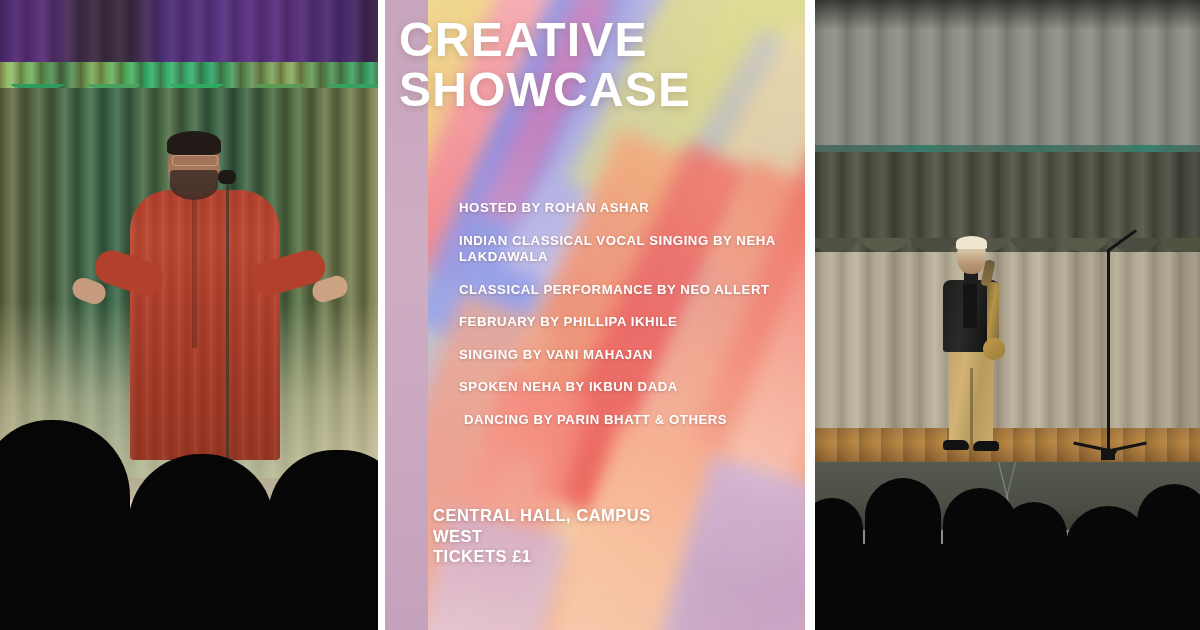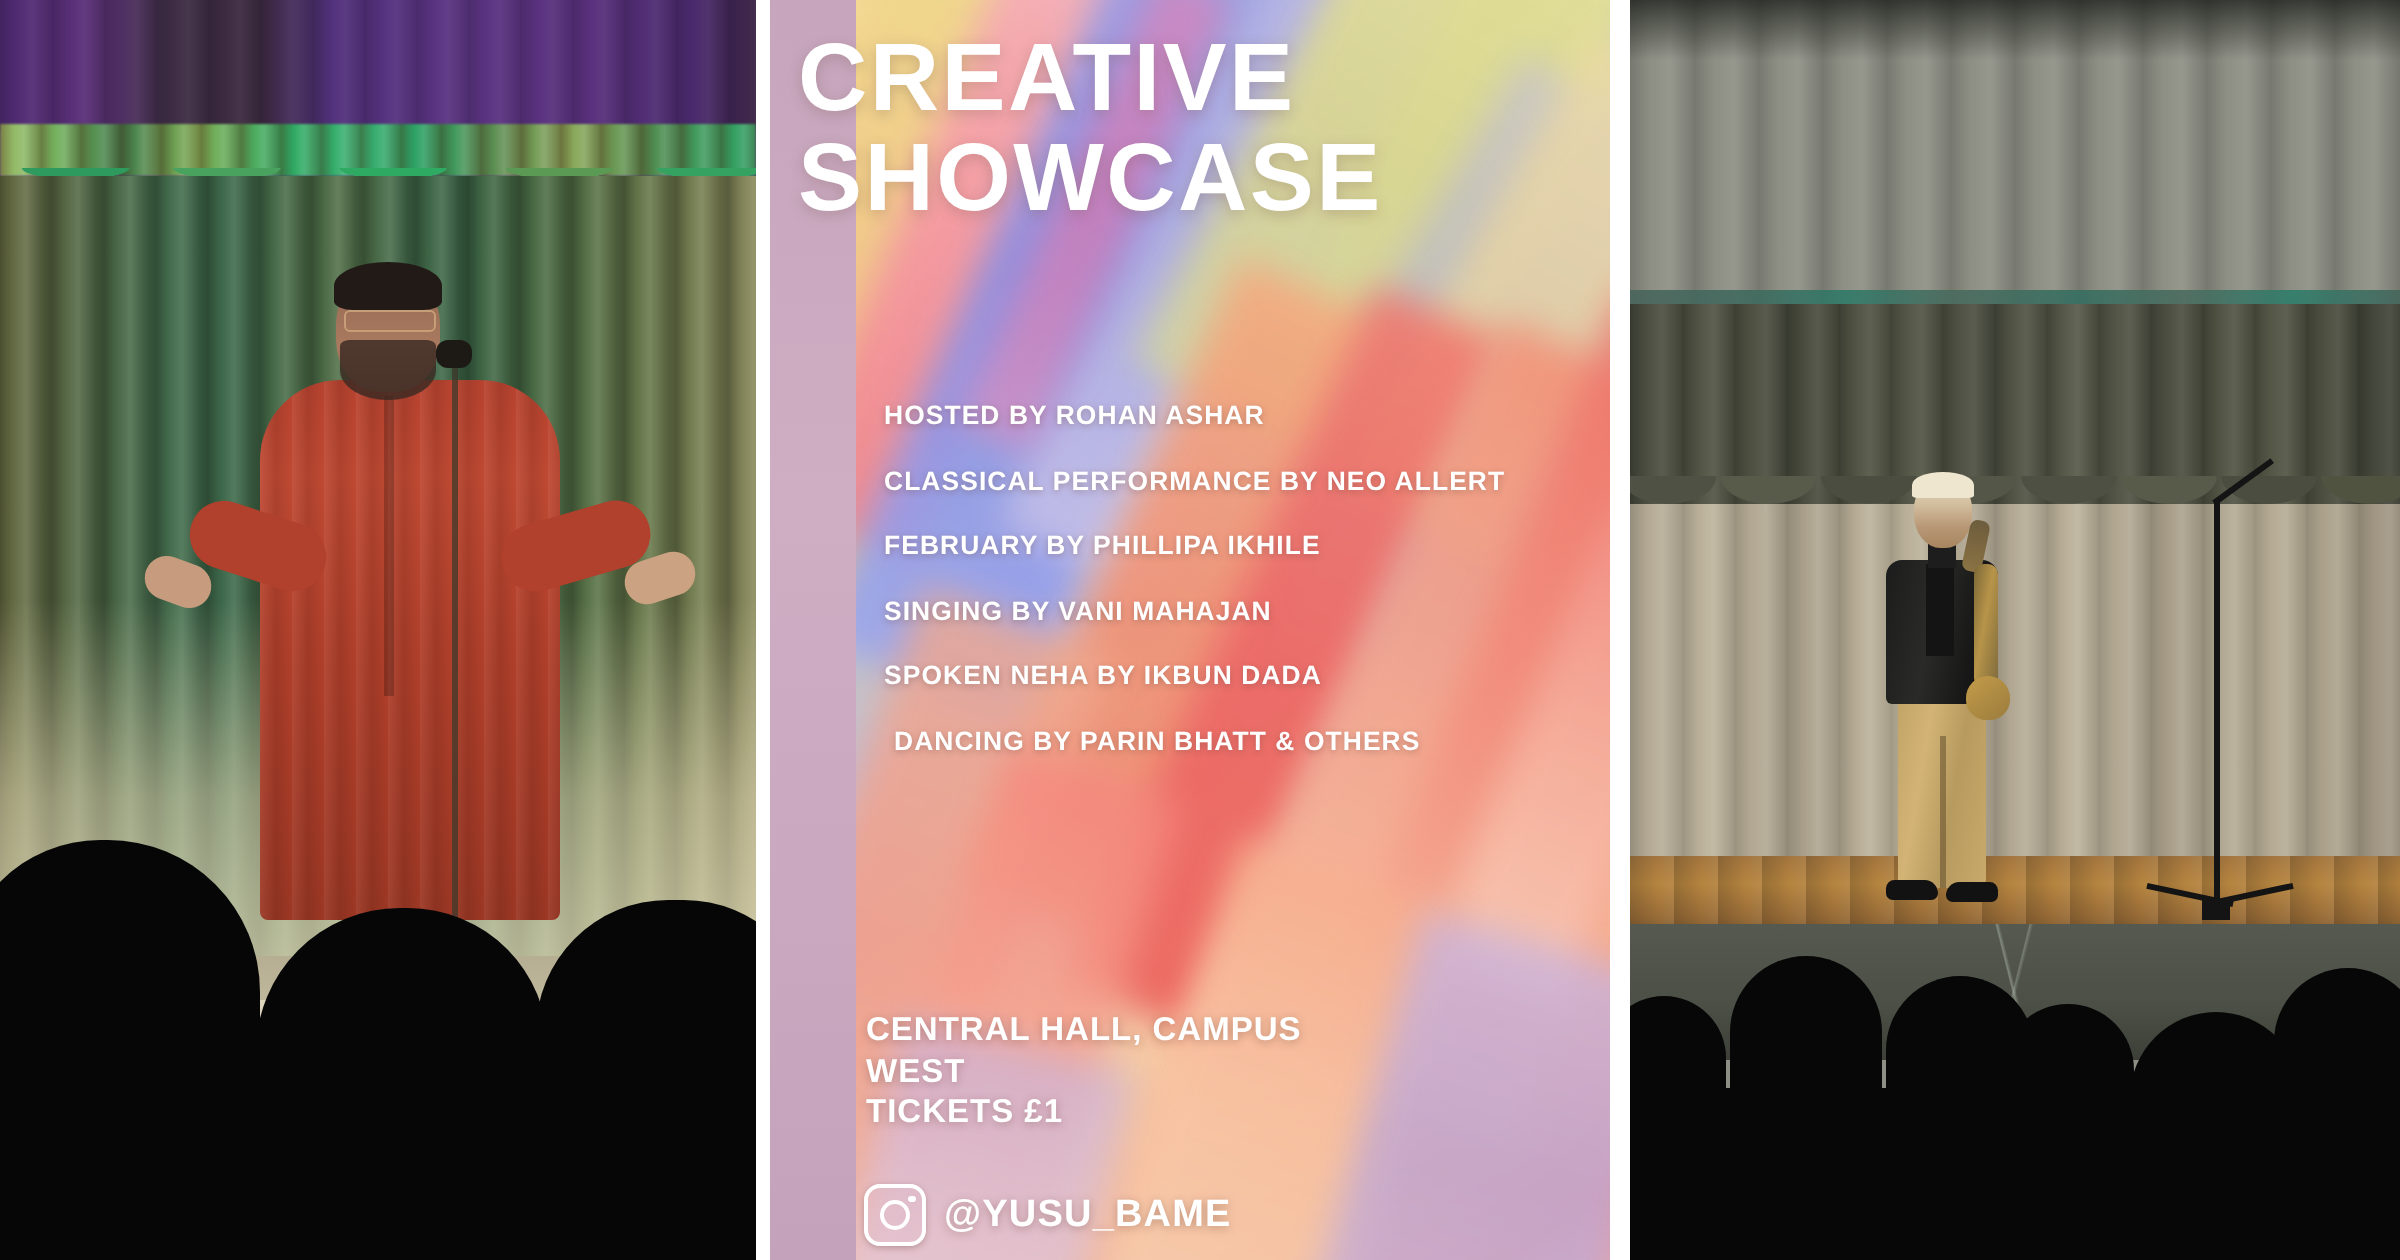--- a/index.html
+++ b/index.html
@@ -112,21 +112,21 @@
   .w16{left:300px;top:20px;width:90px;height:260px;transform:rotate(30deg);
      background:linear-gradient(180deg,#f4dfa0,#f0d89a,#e6d7a8);opacity:.7;}
   .w17{left:330px;top:260px;width:70px;height:240px;transform:rotate(22deg);
      background:linear-gradient(180deg,#f4928a,#f7b7a4,#f9d0bb);opacity:.75;}
   .w18{left:100px;top:-20px;width:40px;height:250px;transform:rotate(24deg);
      background:linear-gradient(180deg,#f17ab0,#ef6ba2,#f08bb5);opacity:.55;}
 
   .po-title{position:absolute;left:14px;top:15px;width:405px;
      font-weight:800;font-size:48px;line-height:50px;letter-spacing:1.2px;
      color:#ffffff;text-shadow:0 2px 7px rgba(120,90,80,.30);}
-  .po-list{position:absolute;left:57px;top:200px;width:330px;}
+  .po-list{position:absolute;left:74px;top:200px;width:330px;}
   .po-item{color:#ffffff;font-weight:700;font-size:13.2px;line-height:16.5px;
      letter-spacing:.55px;margin-bottom:16px;text-shadow:0 1px 3px rgba(110,70,60,.38);}
   .po-item.indent{padding-left:5px;}
   .po-details{position:absolute;left:48px;top:505px;width:250px;
      color:#ffffff;font-weight:700;font-size:16.5px;line-height:20.5px;letter-spacing:.5px;
      text-shadow:0 1px 4px rgba(110,70,60,.4);}
   .po-handle{position:absolute;left:47px;top:592px;display:flex;align-items:center;gap:9px;}
   .ig-ico{width:27px;height:27px;border:2.6px solid #fff;border-radius:8px;position:relative;
      box-shadow:0 1px 3px rgba(110,70,60,.35);}
   .ig-ico:before{content:"";position:absolute;left:6px;top:6px;width:11px;height:11px;
@@ -276,36 +276,33 @@
         <div class="w w15"></div>
       </div>
 
       <div class="po-title">
         <div>CREATIVE</div>
         <div>SHOWCASE</div>
       </div>
 
       <div class="po-list">
         <div class="po-item">HOSTED BY ROHAN ASHAR</div>
+        <div class="po-item">INDIAN CLASSICAL VOCAL SINGING BY NEHA LAKDAWALA</div>
         <div class="po-item">CLASSICAL PERFORMANCE BY NEO ALLERT</div>
         <div class="po-item">FEBRUARY BY PHILLIPA IKHILE</div>
         <div class="po-item">SINGING BY VANI MAHAJAN</div>
         <div class="po-item">SPOKEN NEHA BY IKBUN DADA</div>
         <div class="po-item indent">DANCING BY PARIN BHATT &amp; OTHERS</div>
       </div>
 
       <div class="po-details">
         <div>CENTRAL HALL, CAMPUS WEST</div>
         <div>TICKETS £1</div>
       </div>
 
-      <div class="po-handle">
-        <div class="ig-ico"></div>
-        <span>@YUSU_BAME</span>
-      </div>
     </div>
 
   </div>
 
   <div class="gap2"></div>
 
   <div class="panel photo-right">
     <div class="rp-bg"></div>
     <div class="rp-top"></div>
     <div class="rp-top2"></div>

